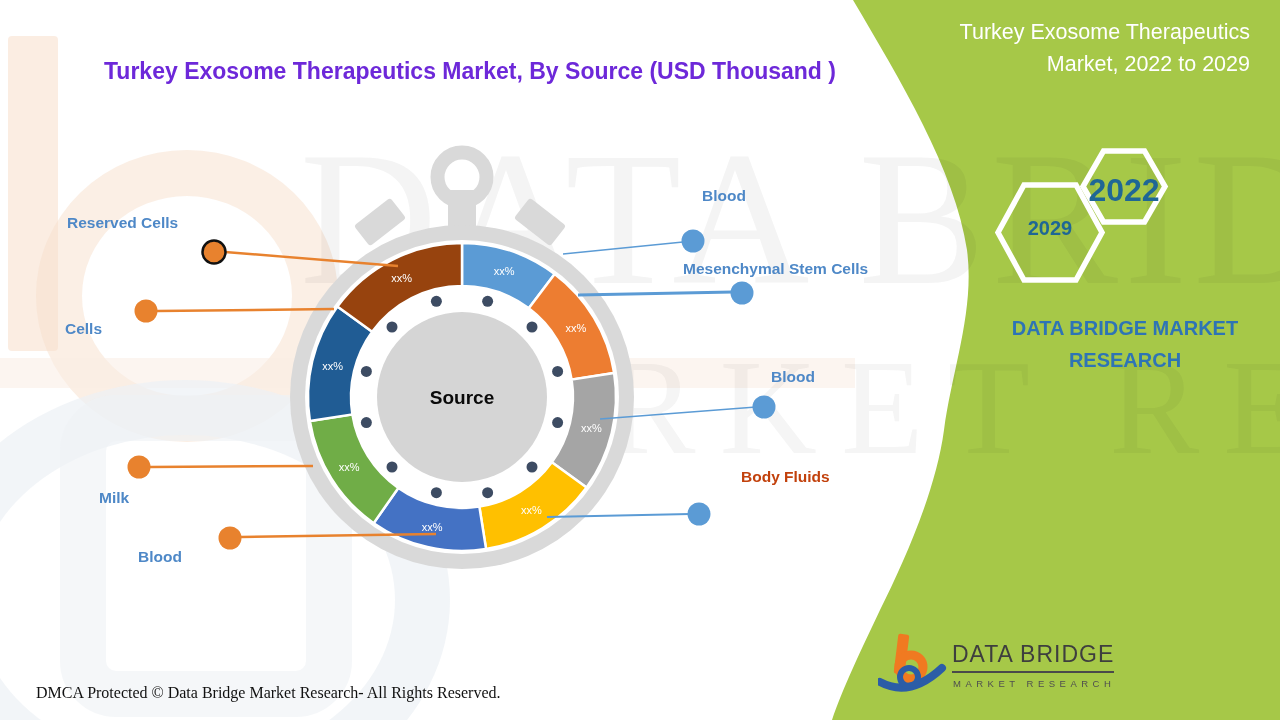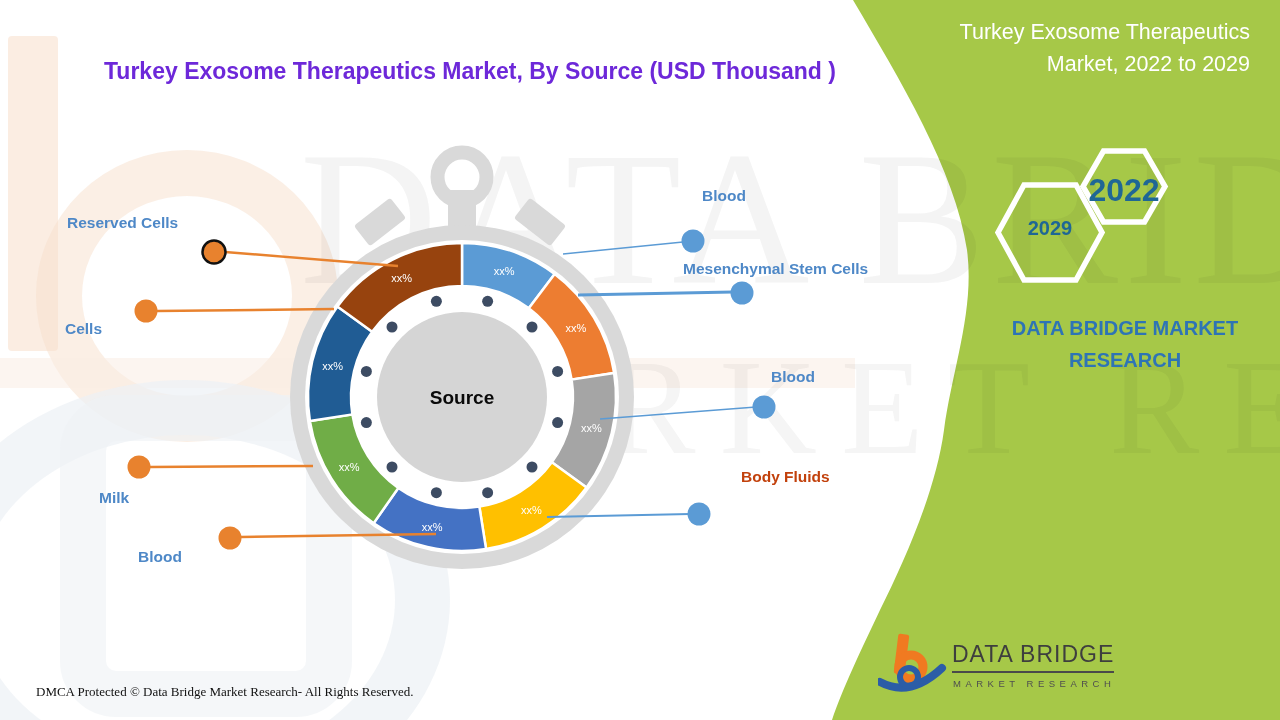--- a/index.html
+++ b/index.html
@@ -33,21 +33,21 @@
   .cat-label{position:absolute;font-size:15.5px;font-weight:bold;color:#4e88c7;white-space:nowrap;}
   #lbl-dendritic{left:67px;top:214px;}
   #lbl-saliva{left:65px;top:320px;}
   #lbl-milk{left:99px;top:489px;}
   #lbl-others{left:138px;top:548px;}
   #lbl-urine{left:702px;top:187px;}
   #lbl-msc{left:683px;top:260px;}
   #lbl-blood{left:771px;top:368px;}
   #lbl-bodyfluids{left:741px;top:468px;}
   
-  .footer-text{position:absolute;font-family:"Liberation Serif",serif;font-size:13px;color:#111;white-space:nowrap;}
+  .footer-text{position:absolute;font-family:"Liberation Serif",serif;font-size:16px;color:#111;white-space:nowrap;}
   #footer-dmca{left:36px;top:684px;}
   #footer-source{left:459px;top:684px;}
   
   #logo-icon{left:878px;top:630px;}
   #logo-name{left:952px;top:641px;font-size:23px;letter-spacing:1px;color:#3e3e3e;font-weight:500;border-bottom:2px solid #4a4a4a;padding-bottom:3px;white-space:nowrap;}
   #logo-sub{left:953px;top:678px;font-size:9.5px;letter-spacing:4.5px;color:#4f4f4f;white-space:nowrap;}
   
   #watch-svg{left:0;top:0;}
   .pct-label{font-size:11px;fill:#ffffff;}
 </style>

